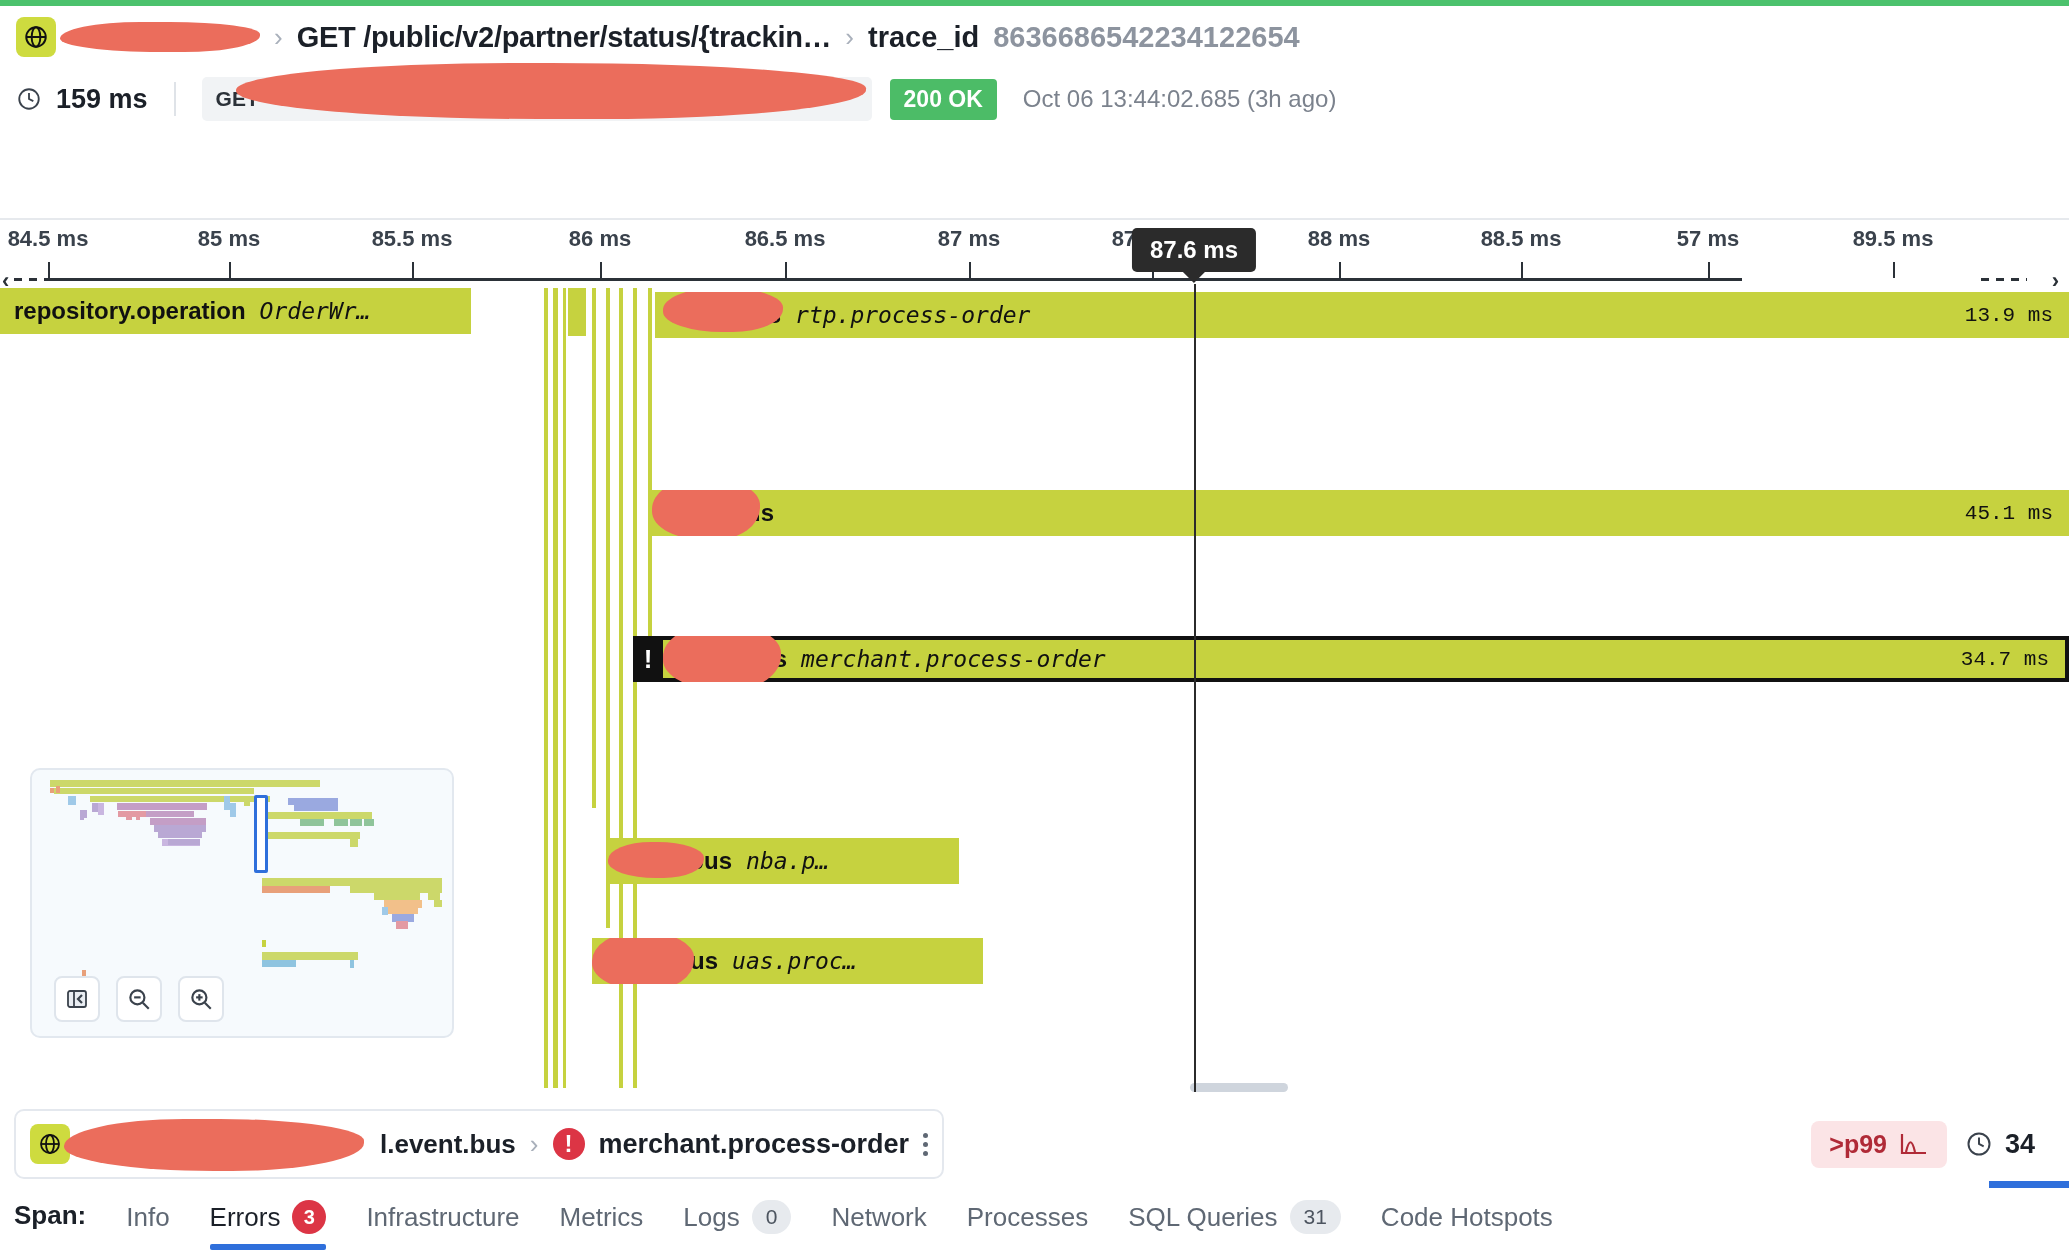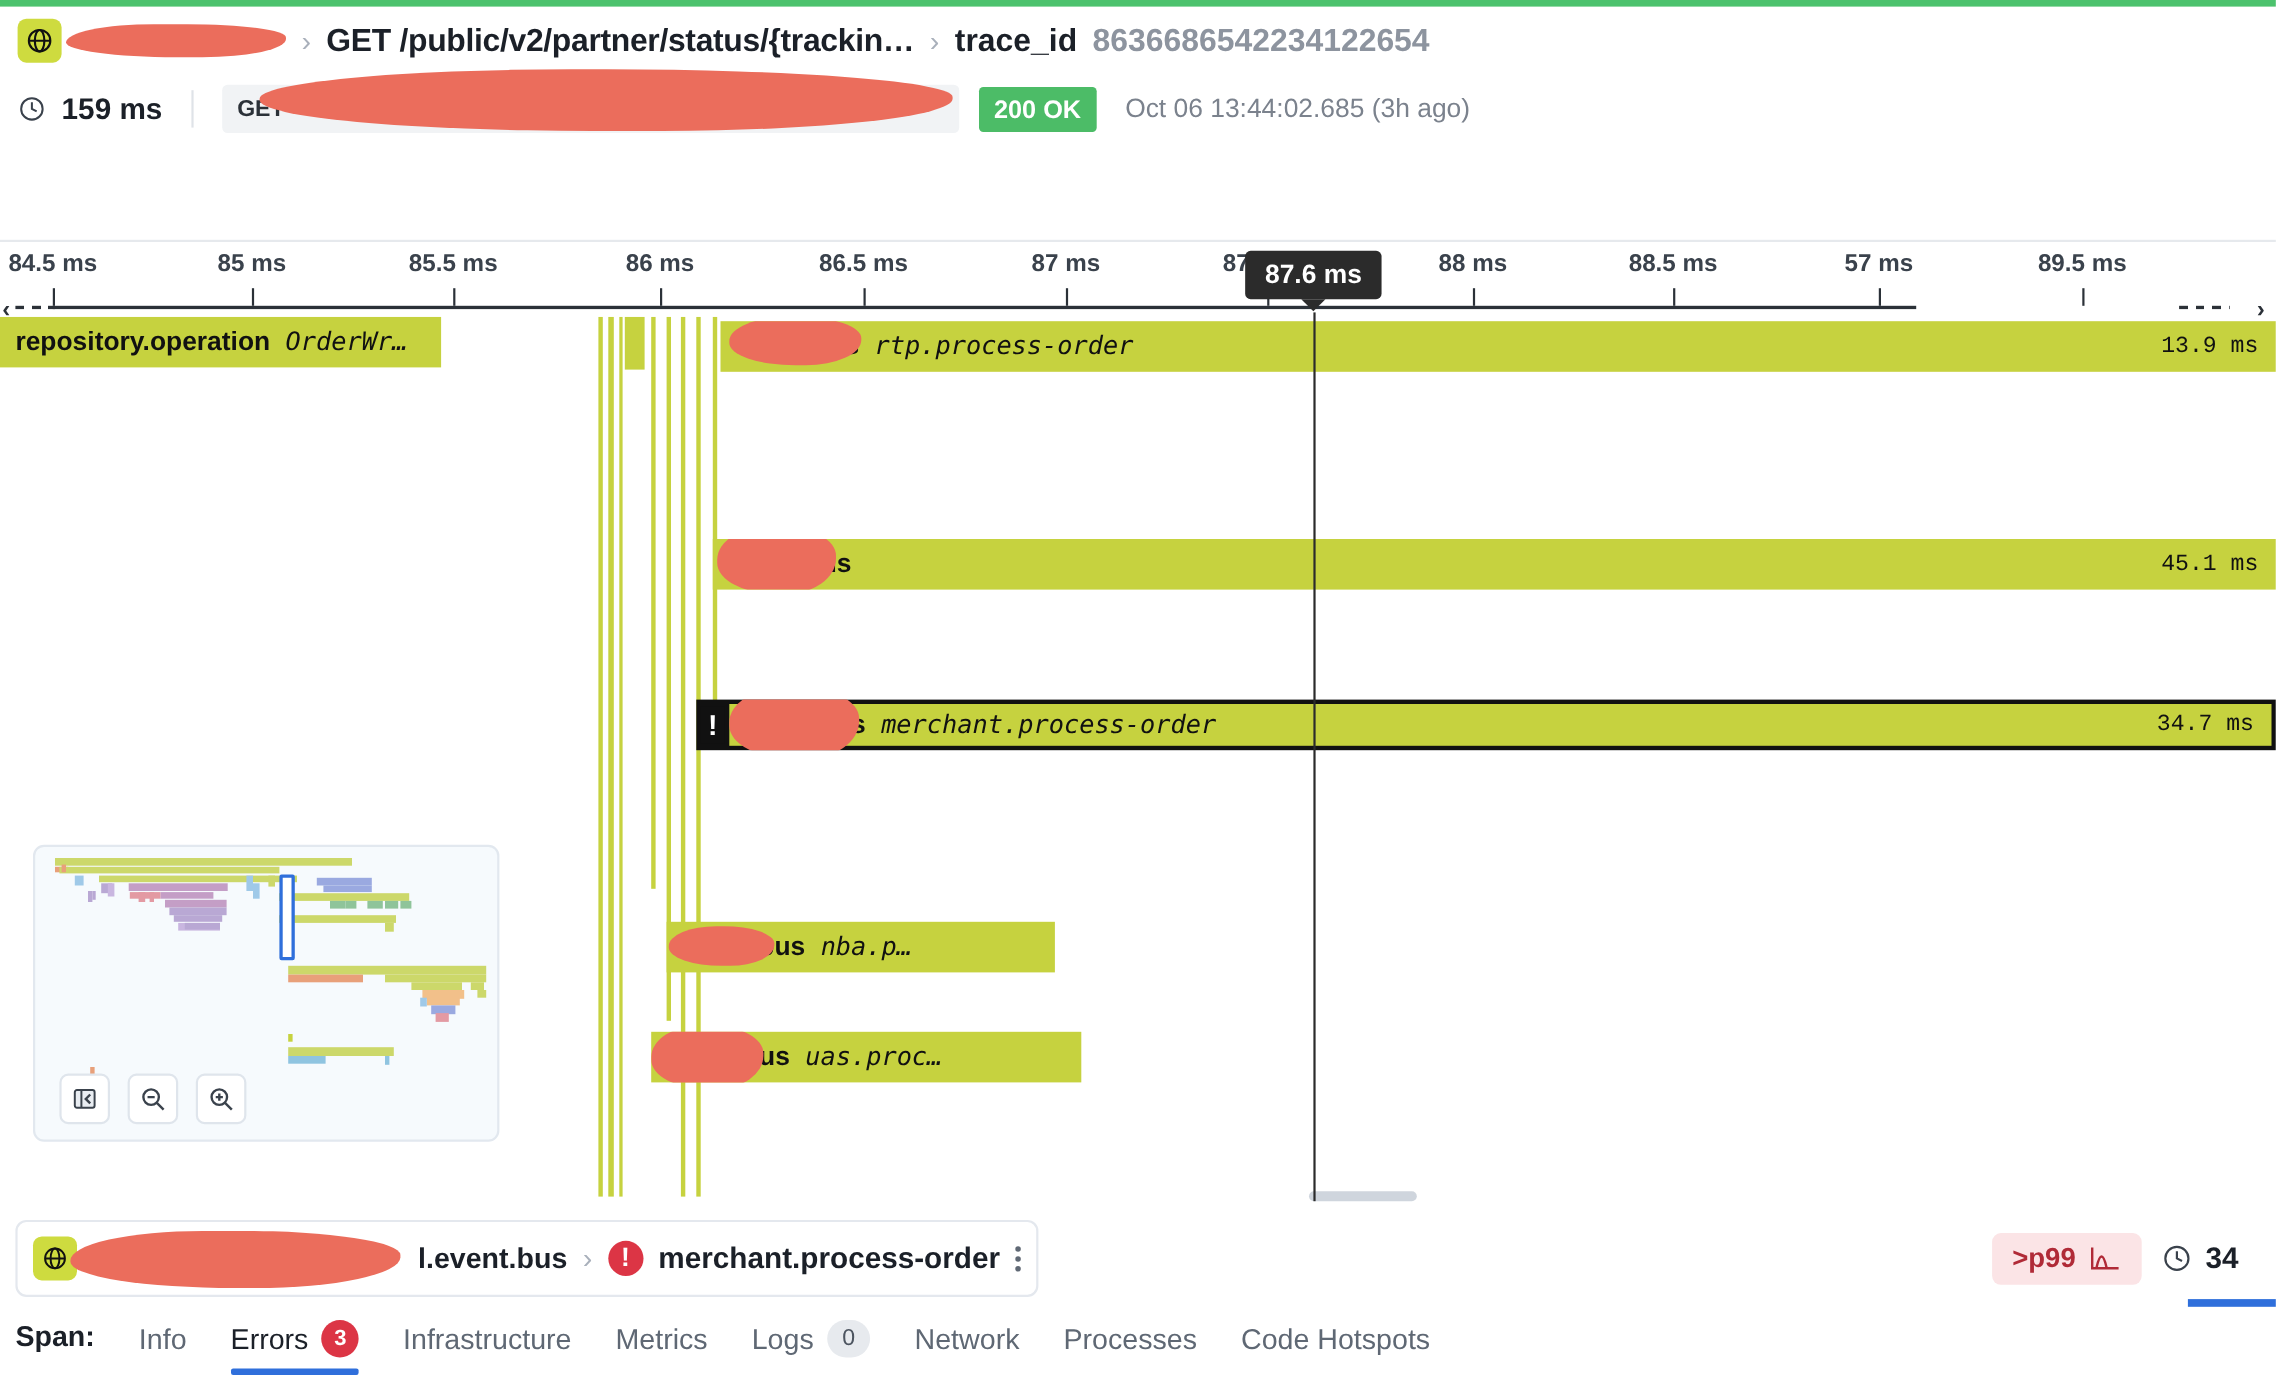--- a/index.html
+++ b/index.html
@@ -281,21 +281,21 @@
     <div class="thinbar" style="left:553px;top:0;width:5px;height:800px;"></div>
     <div class="thinbar" style="left:563px;top:0;width:3px;height:800px;"></div>
     <div class="thinbar" style="left:568px;top:0;width:18px;height:48px;"></div>
     <div class="thinbar" style="left:592px;top:0;width:4px;height:520px;"></div>
     <div class="thinbar" style="left:606px;top:0;width:4px;height:640px;"></div>
     <div class="thinbar" style="left:619px;top:0;width:4px;height:800px;"></div>
     <div class="thinbar" style="left:633px;top:0;width:4px;height:800px;"></div>
     <div class="thinbar" style="left:648px;top:0;width:4px;height:380px;"></div>
 
     <div id="bars">
-        <div class="bar" style="left: 0px; top: 0px; width: 401px;">
+        <div class="bar" style="left: 0px; top: 0px; width: 471px;">
           <span class="op">repository.operation</span>
           <span class="res">OrderWr…</span>
         </div>
         <div class="bar" style="left: 655px; top: 4px; width: 1414px;">
           <span class="redact-bar" style="left: 8px; top: -4px; width: 120px; height: 44px;"></span>
           <span class="op">event.bus</span>
           <span class="res">rtp.process-order</span>
           <span class="dur-r">13.9 ms</span>
         </div>
         <div class="bar" style="left: 648px; top: 202px; width: 1421px;">
@@ -470,18 +470,22 @@
           <span>Logs</span>
           <span class="gray-pill">0</span>
         </div>
         <div class="st">
           <span>Network</span>
         </div>
         <div class="st">
           <span>Processes</span>
         </div>
         <div class="st">
+          <span>SQL Queries</span>
+          <span class="gray-pill">31</span>
+        </div>
+        <div class="st">
           <span>Code Hotspots</span>
         </div>
       </div>
   </div>
 
 </div>
 
 </body></html>

